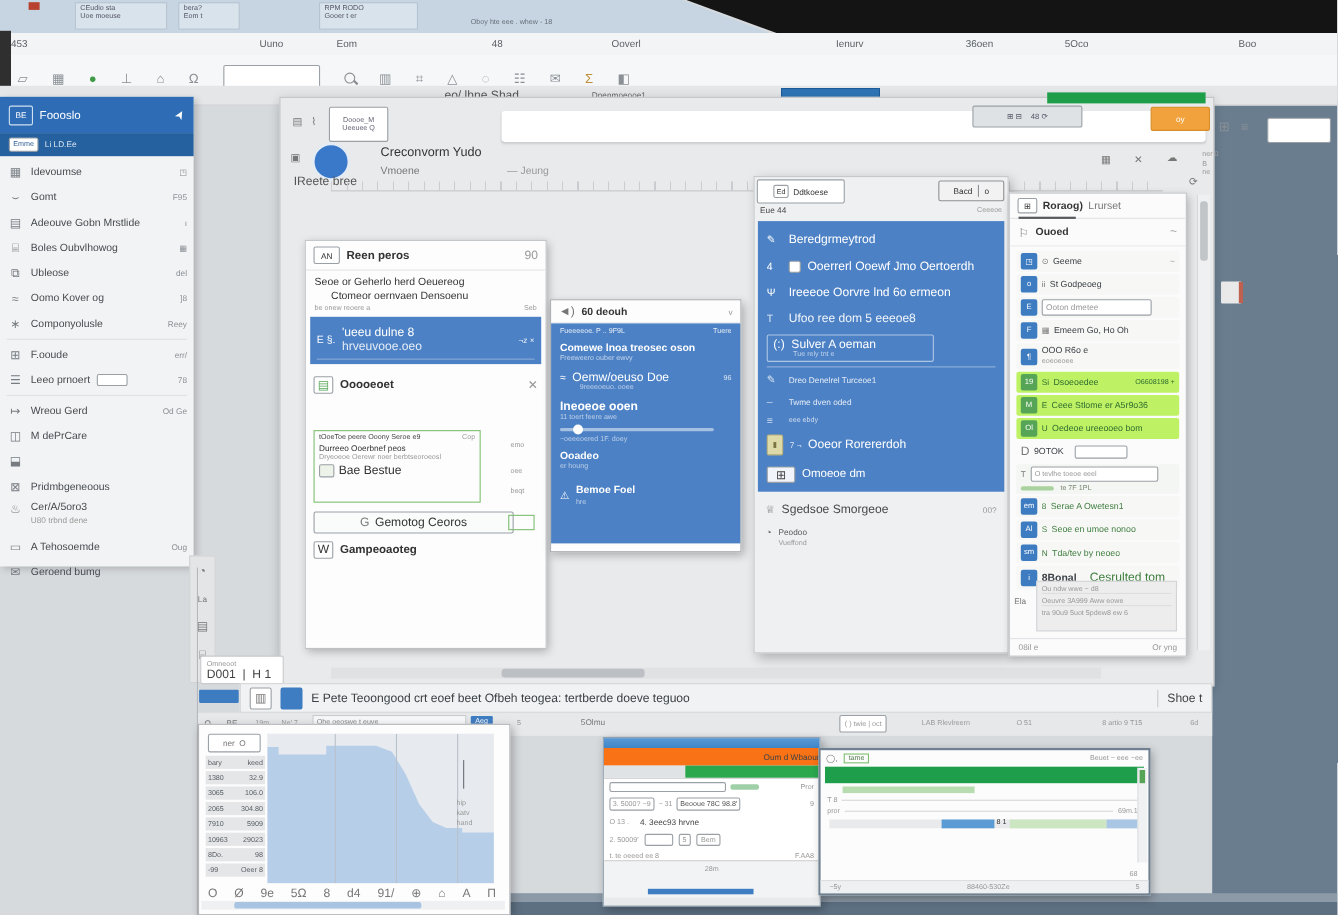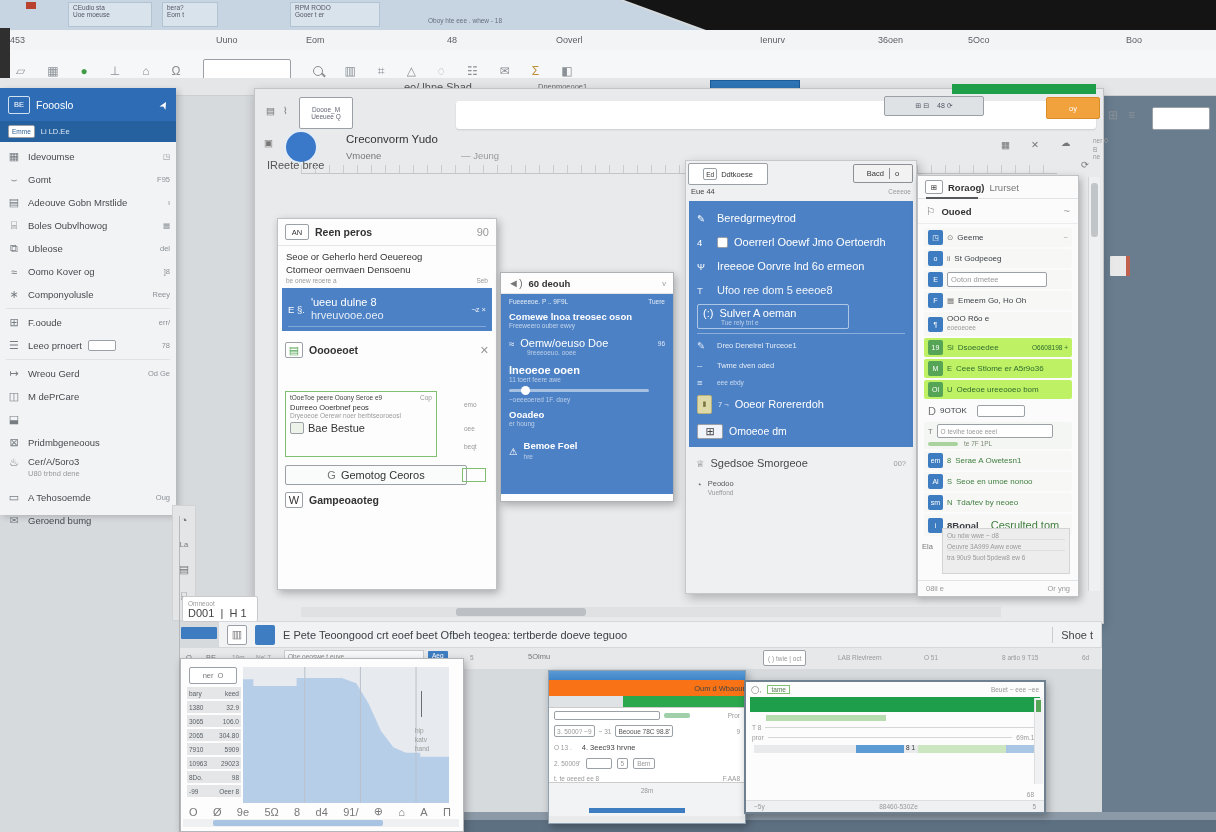--- a/index.html
+++ b/index.html
@@ -62,21 +62,21 @@
     <div class="ttab" style="left:290px;width:90px">
       <div>RPM RODO</div>
       <div>Gooer t er</div>
     </div>
     <span class="abs f6" style="left:428px;top:17px;color:#66707a">Oboy hte eee  .  whew - 18</span>
   </div>
   <div class="abs" style="left:26px;top:2px;width:10px;height:7px;background:#b8412f"></div>
 
   <div class="abs menubar">
     <span class="mitem" style="left:10px">453</span>
-    <span class="mitem" style="left:216px">Uuno</span>
+    <span class="mitem" style="left:236px">Uuno</span>
     <span class="mitem" style="left:306px">Eom</span>
     <span class="mitem" style="left:447px">48</span>
     <span class="mitem" style="left:556px">Ooverl</span>
     <span class="mitem" style="left:760px">Ienurv</span>
     <span class="mitem" style="left:878px">36oen</span>
     <span class="mitem" style="left:968px">5Oco</span>
     <span class="mitem" style="left:1126px">Boo</span>
   </div>
 
   <div class="abs ribbon row" style="gap:22px;padding-left:16px;box-sizing:border-box">
@@ -252,21 +252,21 @@
     <span class="f7" style="color:#fff">oy</span>
   </div>
 
   <div class="abs win" style="left:277px;top:218px;width:218px;height:370px;z-index:5">
     <div class="dlg-hdr">
       <span class="chip f7" style="width:22px;height:14px">AN</span>
       <b class="f10">Reen peros</b>
       <span class="f8 dim" style="margin-left:auto">90</span>
     </div>
     <div class="f9" style="padding:5px 8px 0">Seoe or Geherlo herd Oeuereog</div>
-    <div class="f9" style="padding:2px 8px 0">Ctomeor oernvaen Densoenu</div>
+    <div class="f9" style="padding:2px 23px 0">Ctomeor oernvaen Densoenu</div>
     <div class="row" style="padding:2px 8px 4px">
       <span class="f6 dim">be onew reoere a</span>
       <span class="f6 dim" style="margin-left:auto">Seb</span>
     </div>
     <div class="blue" style="margin:0 4px;padding:4px 6px">
       <div class="wrow" style="height:34px;border-bottom:1px solid rgba(255,255,255,.3)">
         <span class="f9">E §.</span>
         <span class="f8" style="line-height:1.2">
           <span>'ueeu dulne 8</span><br><span style="opacity:.85">hrveuvooe.oeo</span>
         </span>

